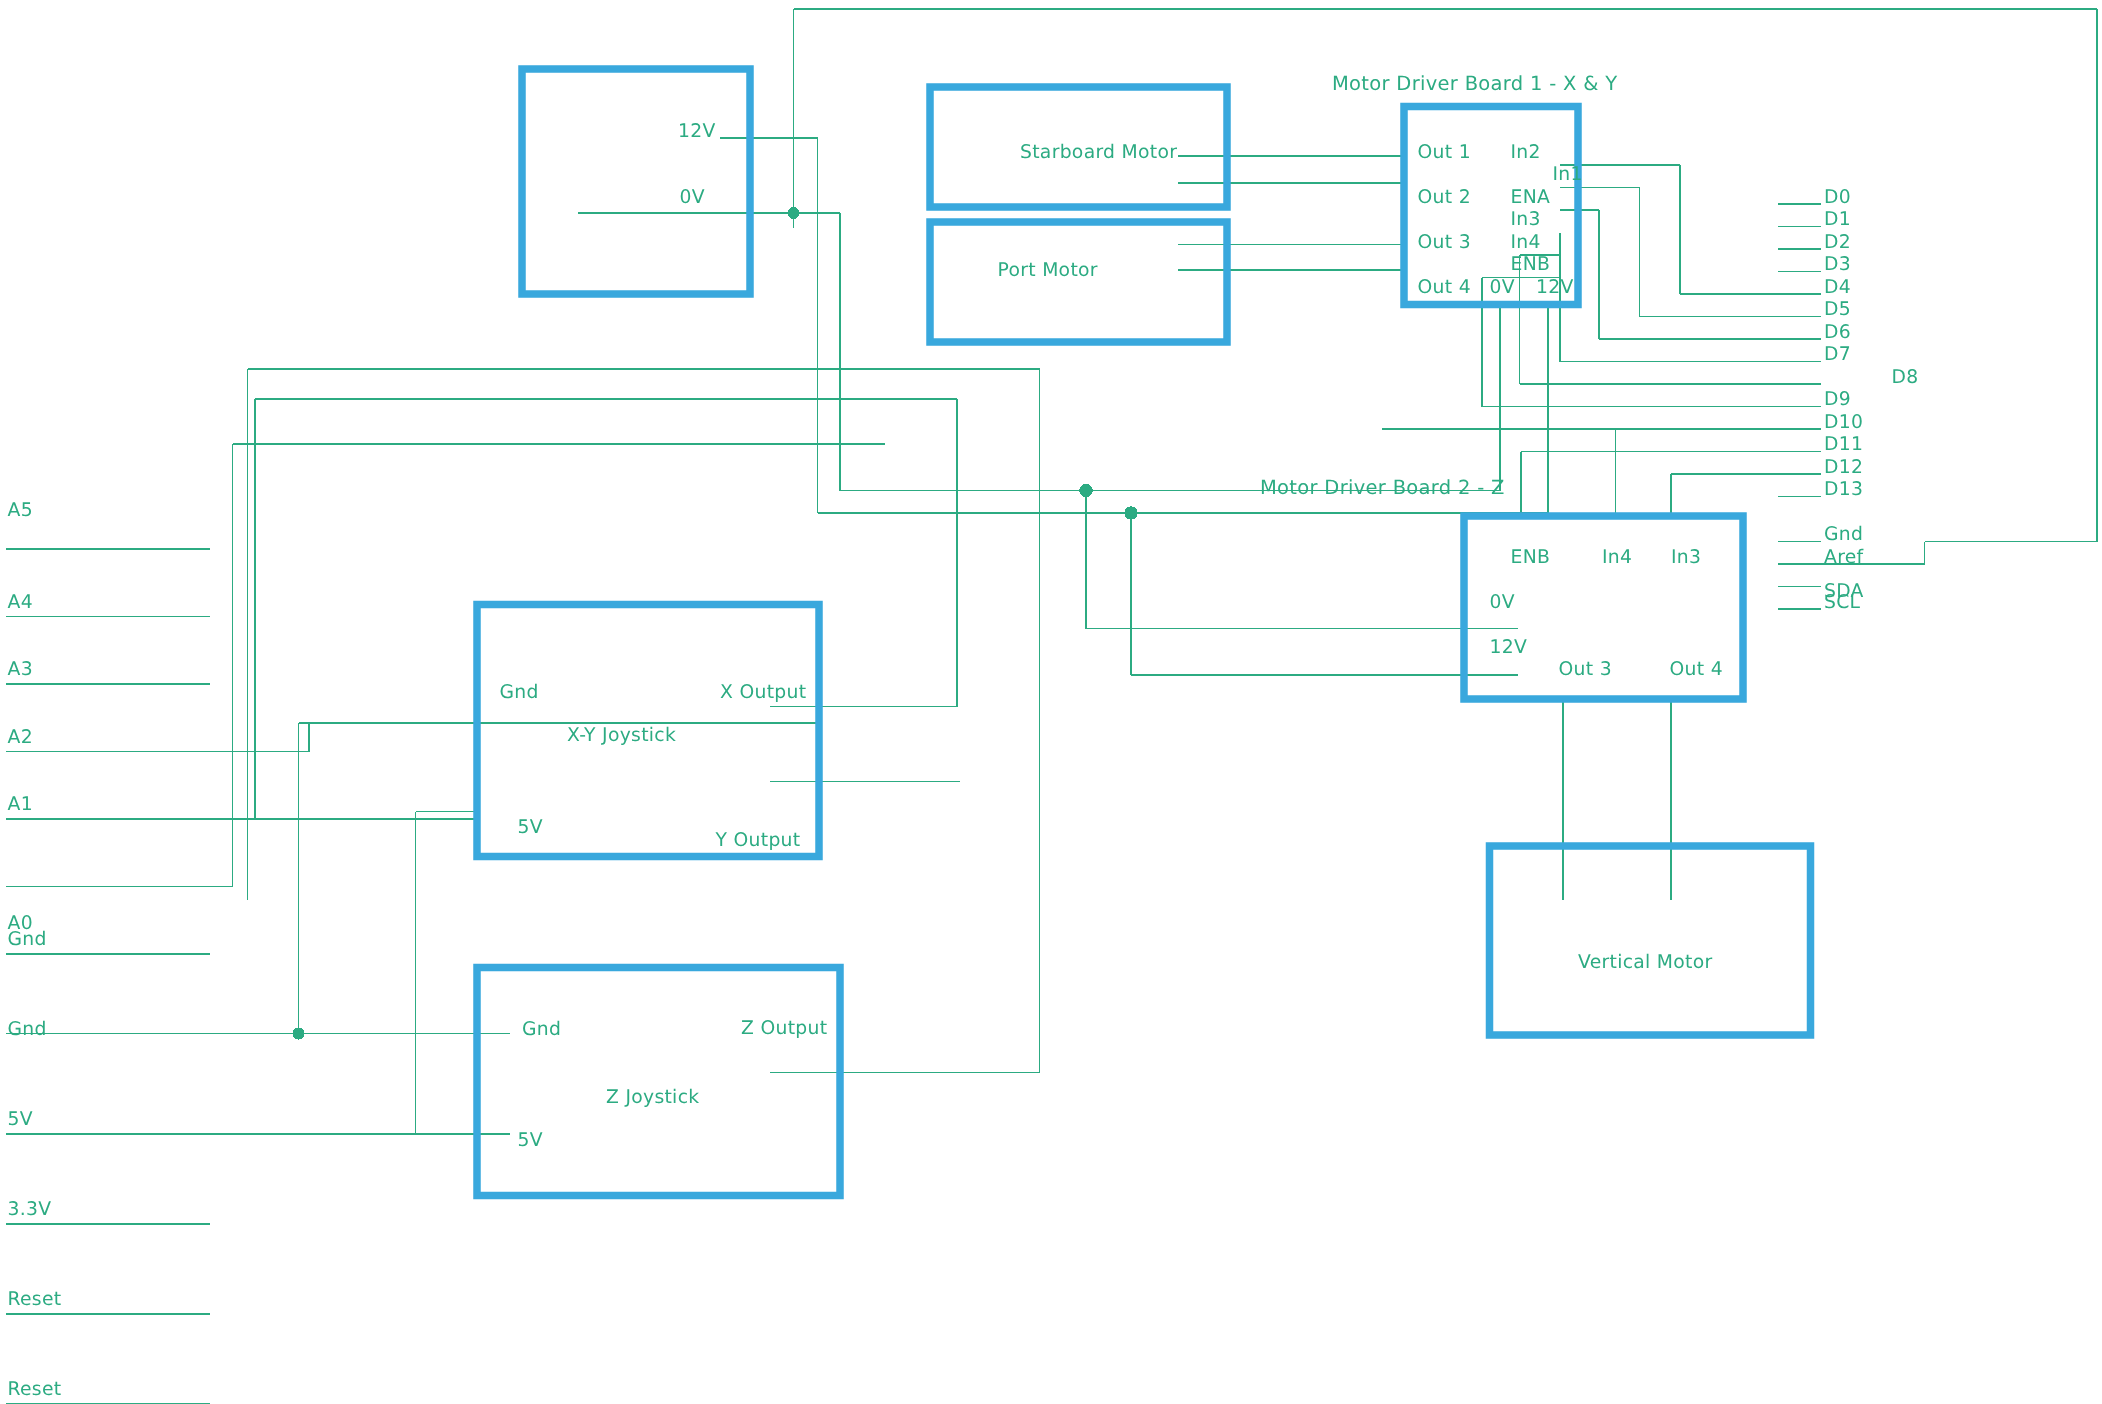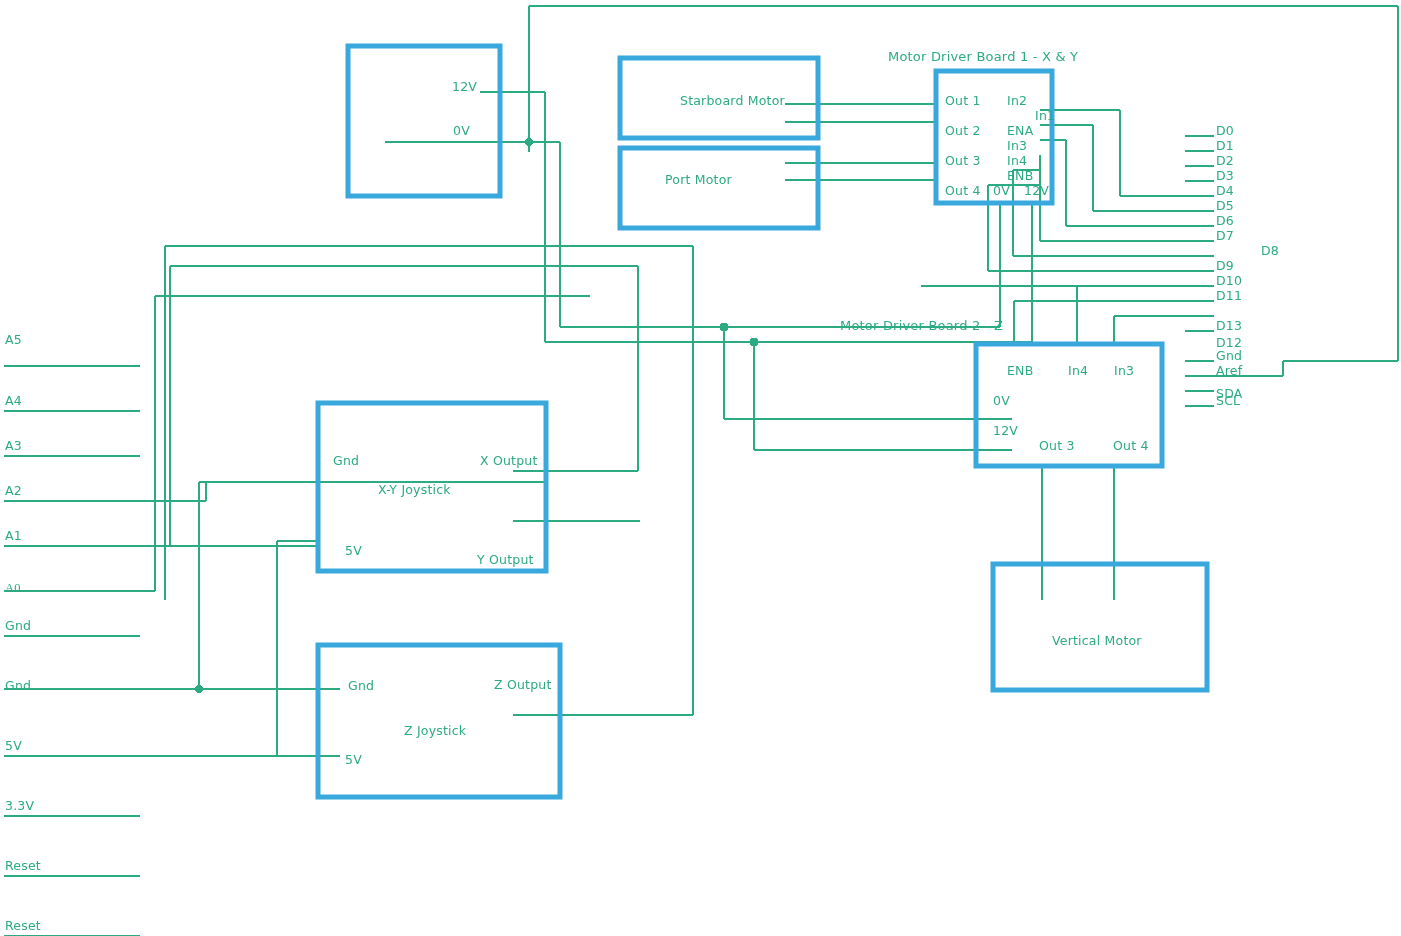--- a/index.html
+++ b/index.html
@@ -155,41 +155,41 @@
       <rect x="318" y="403" width="228" height="168"></rect>
       <rect x="318" y="645" width="242" height="152"></rect>
     </g>
   </svg>
 
   <div class="lbl" style="left:5px;  top:334px;">A5</div>
   <div class="lbl" style="left:5px;  top:395px;">A4</div>
   <div class="lbl" style="left:5px;  top:440px;">A3</div>
   <div class="lbl" style="left:5px;  top:485px;">A2</div>
   <div class="lbl" style="left:5px;  top:530px;">A1</div>
-  <div class="lbl" style="left:5px;  top:582px;font-family:Liberation Serif, serif;">A0</div>
+  <div class="lbl" style="left:5px;  top:609px;">A0</div>
   <div class="lbl" style="left:5px;  top:620px;">Gnd</div>
   <div class="lbl" style="left:5px;  top:680px;">Gnd</div>
   <div class="lbl" style="left:5px;  top:740px;">5V</div>
   <div class="lbl" style="left:5px;  top:800px;">3.3V</div>
   <div class="lbl" style="left:5px; top:860px;">Reset</div>
   <div class="lbl" style="left:5px; top:920px;">Reset</div>
 
   <div class="lbl" style="left:1216px; top:125px;">D0</div>
   <div class="lbl" style="left:1216px; top:140px;">D1</div>
   <div class="lbl" style="left:1216px; top:155px;">D2</div>
   <div class="lbl" style="left:1216px; top:170px;">D3</div>
   <div class="lbl" style="left:1216px; top:185px;">D4</div>
   <div class="lbl" style="left:1216px; top:200px;">D5</div>
   <div class="lbl" style="left:1216px; top:215px;">D6</div>
   <div class="lbl" style="left:1216px; top:230px;">D7</div>
   <div class="lbl" style="left:1261px; top:245px;">D8</div>
   <div class="lbl" style="left:1216px; top:260px;">D9</div>
   <div class="lbl" style="left:1216px; top:275px;">D10</div>
   <div class="lbl" style="left:1216px; top:290px;">D11</div>
-  <div class="lbl" style="left:1216px; top:305px;margin-top:32px;">D12</div>
+  <div class="lbl" style="left:1216px; top:305px;">D12</div>
   <div class="lbl" style="left:1216px; top:320px;">D13</div>
   <div class="lbl" style="left:1216px; top:350px;">Gnd</div>
   <div class="lbl" style="left:1216px; top:365px;">Aref</div>
   <div class="lbl" style="left:1216px; top:388px;">SDA</div>
   <div class="lbl" style="left:1216px; top:395px;">SCL</div>
 
   <div class="lbl" style="left:452px; top:81px;">12V</div>
   <div class="lbl" style="left:453px; top:125px;">0V</div>
 
   <div class="lbl" style="left:680px; top:95px;text-align:right;">Starboard Motor</div>

